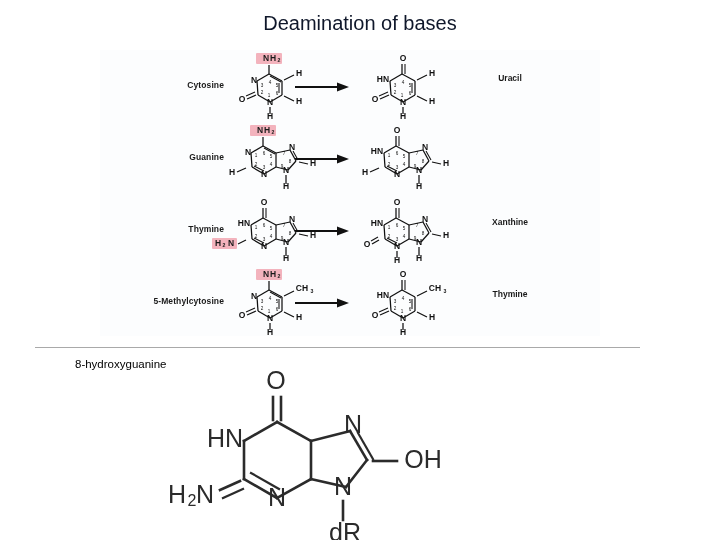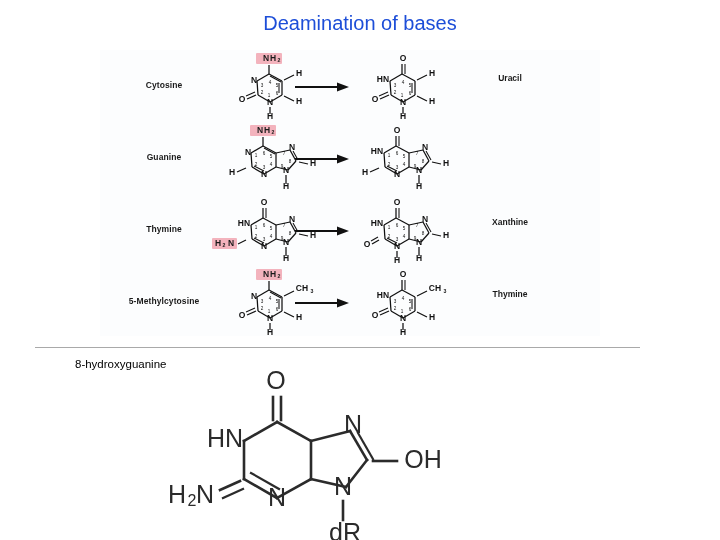--- a/index.html
+++ b/index.html
@@ -6,38 +6,38 @@
   body{
     width:720px;height:540px;background:#ffffff;
     font-family:"Liberation Sans",sans-serif;
     overflow:hidden;position:relative;
   }
   #slide{position:absolute;inset:0;}
 
   
   .slide-title{
     position:absolute;left:0;top:12px;width:720px;
-    text-align:center;font-size:20px;color:#1d4ed8;
+    text-align:center;font-size:20px;color:#0f172a;
     font-family:"Liberation Sans",sans-serif;
   }
 
   
   .figure-panel{
     position:absolute;left:100px;top:50px;width:500px;height:286px;
     background:#fcfdfe;
   }
 
   .rxn-row{position:absolute;left:0;width:500px;height:70px;}
   .rxn-row.r0{top:2px;}
   .rxn-row.r1{top:74px;}
   .rxn-row.r2{top:146px;}
   .rxn-row.r3{top:218px;}
 
   .sub-label{
-    position:absolute;left:4px;top:28px;width:120px;text-align:center;
+    position:absolute;left:4px;top:28px;width:120px;text-align:right;
     font-size:8.5px;font-weight:bold;color:#1a1a1a;letter-spacing:.1px;
   }
   .prod-label{
     position:absolute;left:340px;top:22px;width:140px;text-align:center;
     font-size:8.5px;font-weight:bold;color:#1a1a1a;line-height:1.15;
   }
   .arrow-wrap{position:absolute;left:193px;top:28px;width:62px;height:14px;}
 
   .struct{position:absolute;top:0;width:150px;height:70px;}
   .struct.left{left:110px;}

